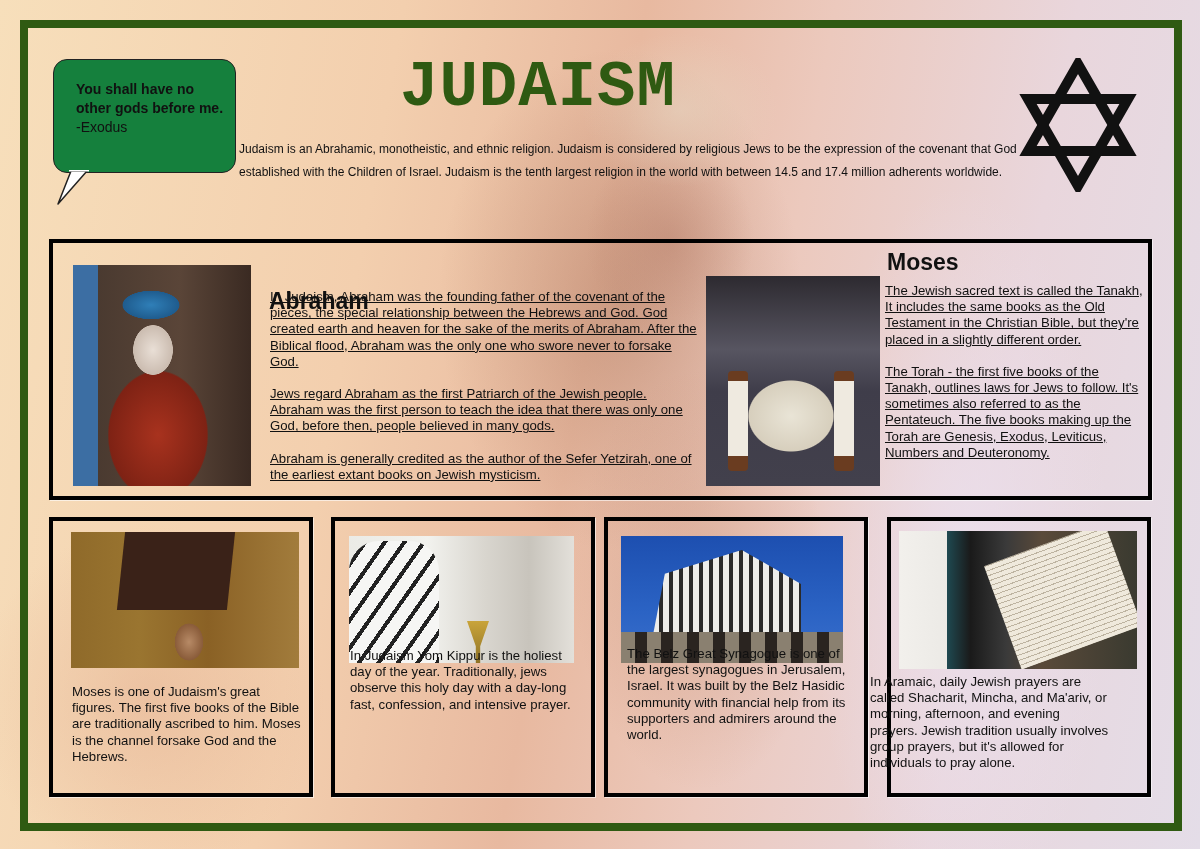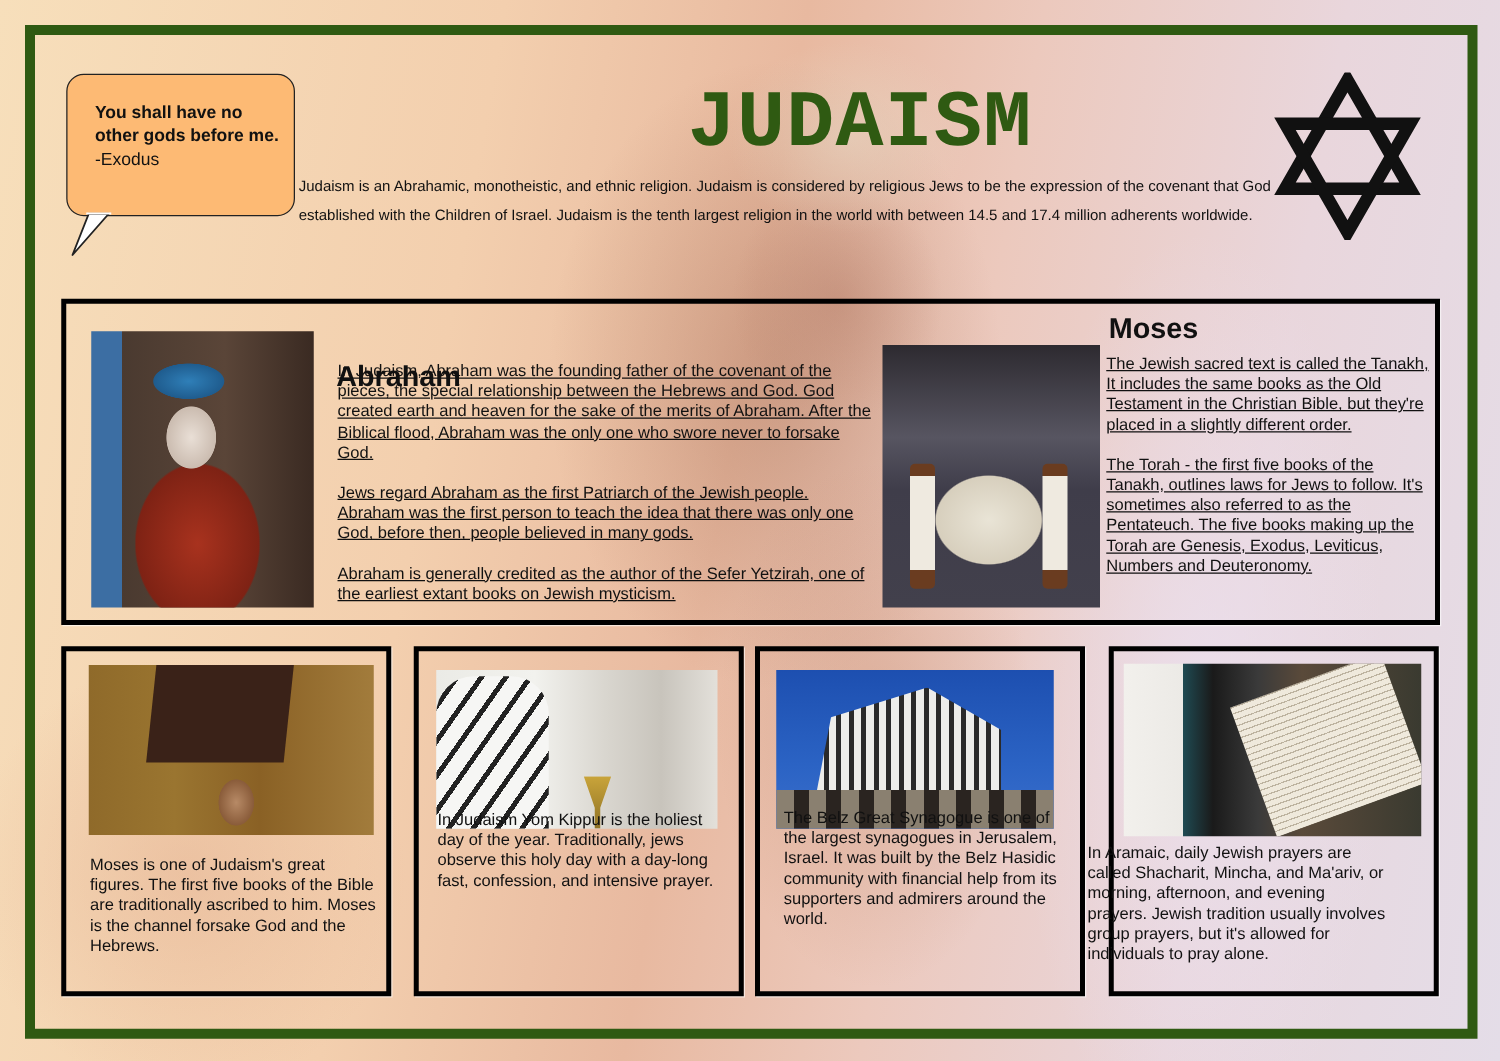--- a/index.html
+++ b/index.html
@@ -20,31 +20,31 @@
       radial-gradient(ellipse 140px 110px at 210px 90px, rgba(230,215,195,0.55), rgba(0,0,0,0) 70%),
       radial-gradient(ellipse 120px 140px at 200px 220px, rgba(170,110,90,0.35), rgba(0,0,0,0) 70%),
       radial-gradient(ellipse 180px 300px at 230px 560px, rgba(190,130,100,0.35), rgba(0,0,0,0) 70%);
     pointer-events: none;
   }
   .frame {
     position: absolute; left: 20px; top: 20px; width: 1162px; height: 811px;
     border: 8px solid #2f5a12;
   }
   .title {
-    position: absolute; left: 416px; top: 56px; width: 410px; text-align: right;
+    position: absolute; left: 400px; top: 56px; width: 410px; text-align: left;
     font-family: "Liberation Mono", monospace;
-    font-size: 64px; color: #2f5a12; letter-spacing: 1px; line-height: 1; margin-top: 12px;
+    font-size: 64px; color: #2f5a12; letter-spacing: 1px; line-height: 1;
   }
   .intro {
     position: absolute; left: 239px; top: 138px; width: 800px;
     font-size: 12px; line-height: 22.5px; color: #111;
   }
   .bubble {
     position: absolute; left: 53px; top: 59px; width: 183px; height: 114px;
-    background: #fdba74; border: 1.5px solid #222; border-radius: 14px;
+    background: #15803d; border: 1.5px solid #222; border-radius: 14px;
     padding: 20px 10px 0 22px; font-size: 14px; line-height: 19px;
   }
   .bubble .quote { font-weight: bold; display: block; }
   .bubble-tail { position: absolute; left: 55px; top: 170px; width: 40px; height: 40px; }
   .star { position: absolute; left: 1019px; top: 58px; width: 118px; height: 134px; }
 
   .box {
     position: absolute; border: 4px solid #000;
     box-shadow: 1px 1px 0 rgba(255,255,255,0.6);
   }

